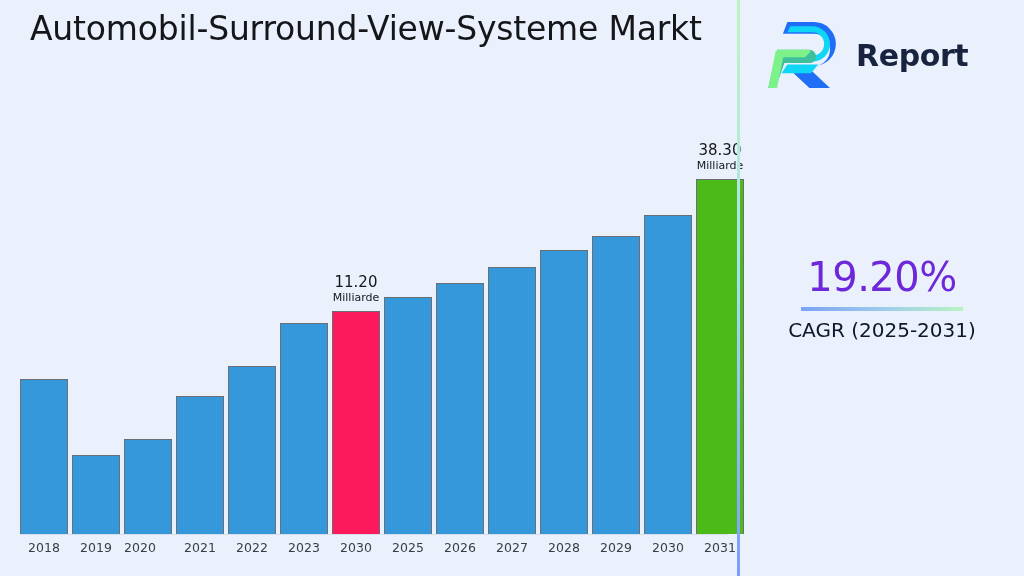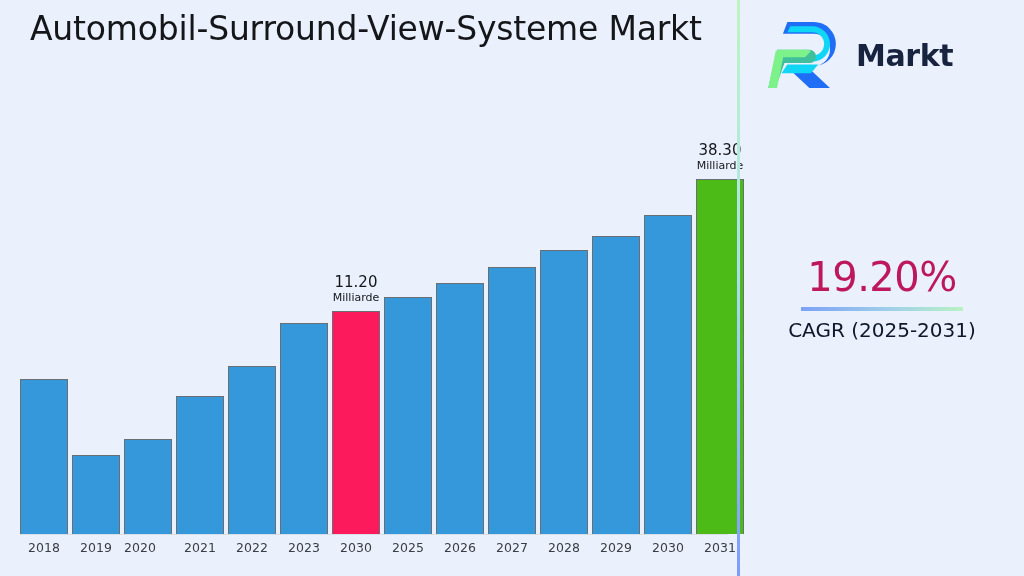--- a/index.html
+++ b/index.html
@@ -143,21 +143,21 @@
   #cagr-block {
     position: absolute;
     left: 0;
     top: 252px;
     width: 284px;
     text-align: center;
   }
   #cagr-value {
     font-size: 40px;
     line-height: 50px;
-    color: #be185d;
+    color: #6d28d9;
     letter-spacing: -0.5px;
   }
   #cagr-rule {
     width: 162px;
     height: 4px;
     margin: 5px auto 6px auto;
     background: linear-gradient(to right, #7ba2f7 0%, #9fd0e8 55%, #b9f2c4 100%);
   }
   #cagr-caption {
     font-size: 20px;
@@ -257,21 +257,21 @@
           <path d="M30 10 H60 A24 24 0 0 1 60 58 H30 L24 50 H60 A16 16 0 0 0 60 18 H26 Z" fill="#10d6f5"></path>
 
           <path d="M26 62 H68 L58 74 H18 Z" fill="#10d6f5"></path>
 
           <path d="M12 42 H56 A9 9 0 0 1 56 60 H22 L10 94 H0 L12 42 Z" fill="#3fbf9b"></path>
           <path d="M10 44 L0 94 H12 L22 44 Z" fill="#7ef28a"></path>
           <path d="M12 42 H54 A9 9 0 0 1 58 44 L50 52 H14 Z" fill="#7ef28a"></path>
         </svg>
       </span>
       <span id="logo-text">
-        <span>Markt</span><br>
+        <span>Report</span><br>
       </span>
     </div>
 
     <div id="cagr-block">
       <div id="cagr-value">19.20%</div>
       <div id="cagr-rule"></div>
       <div id="cagr-caption">CAGR (2025-2031)</div>
     </div>
 
   </div>

